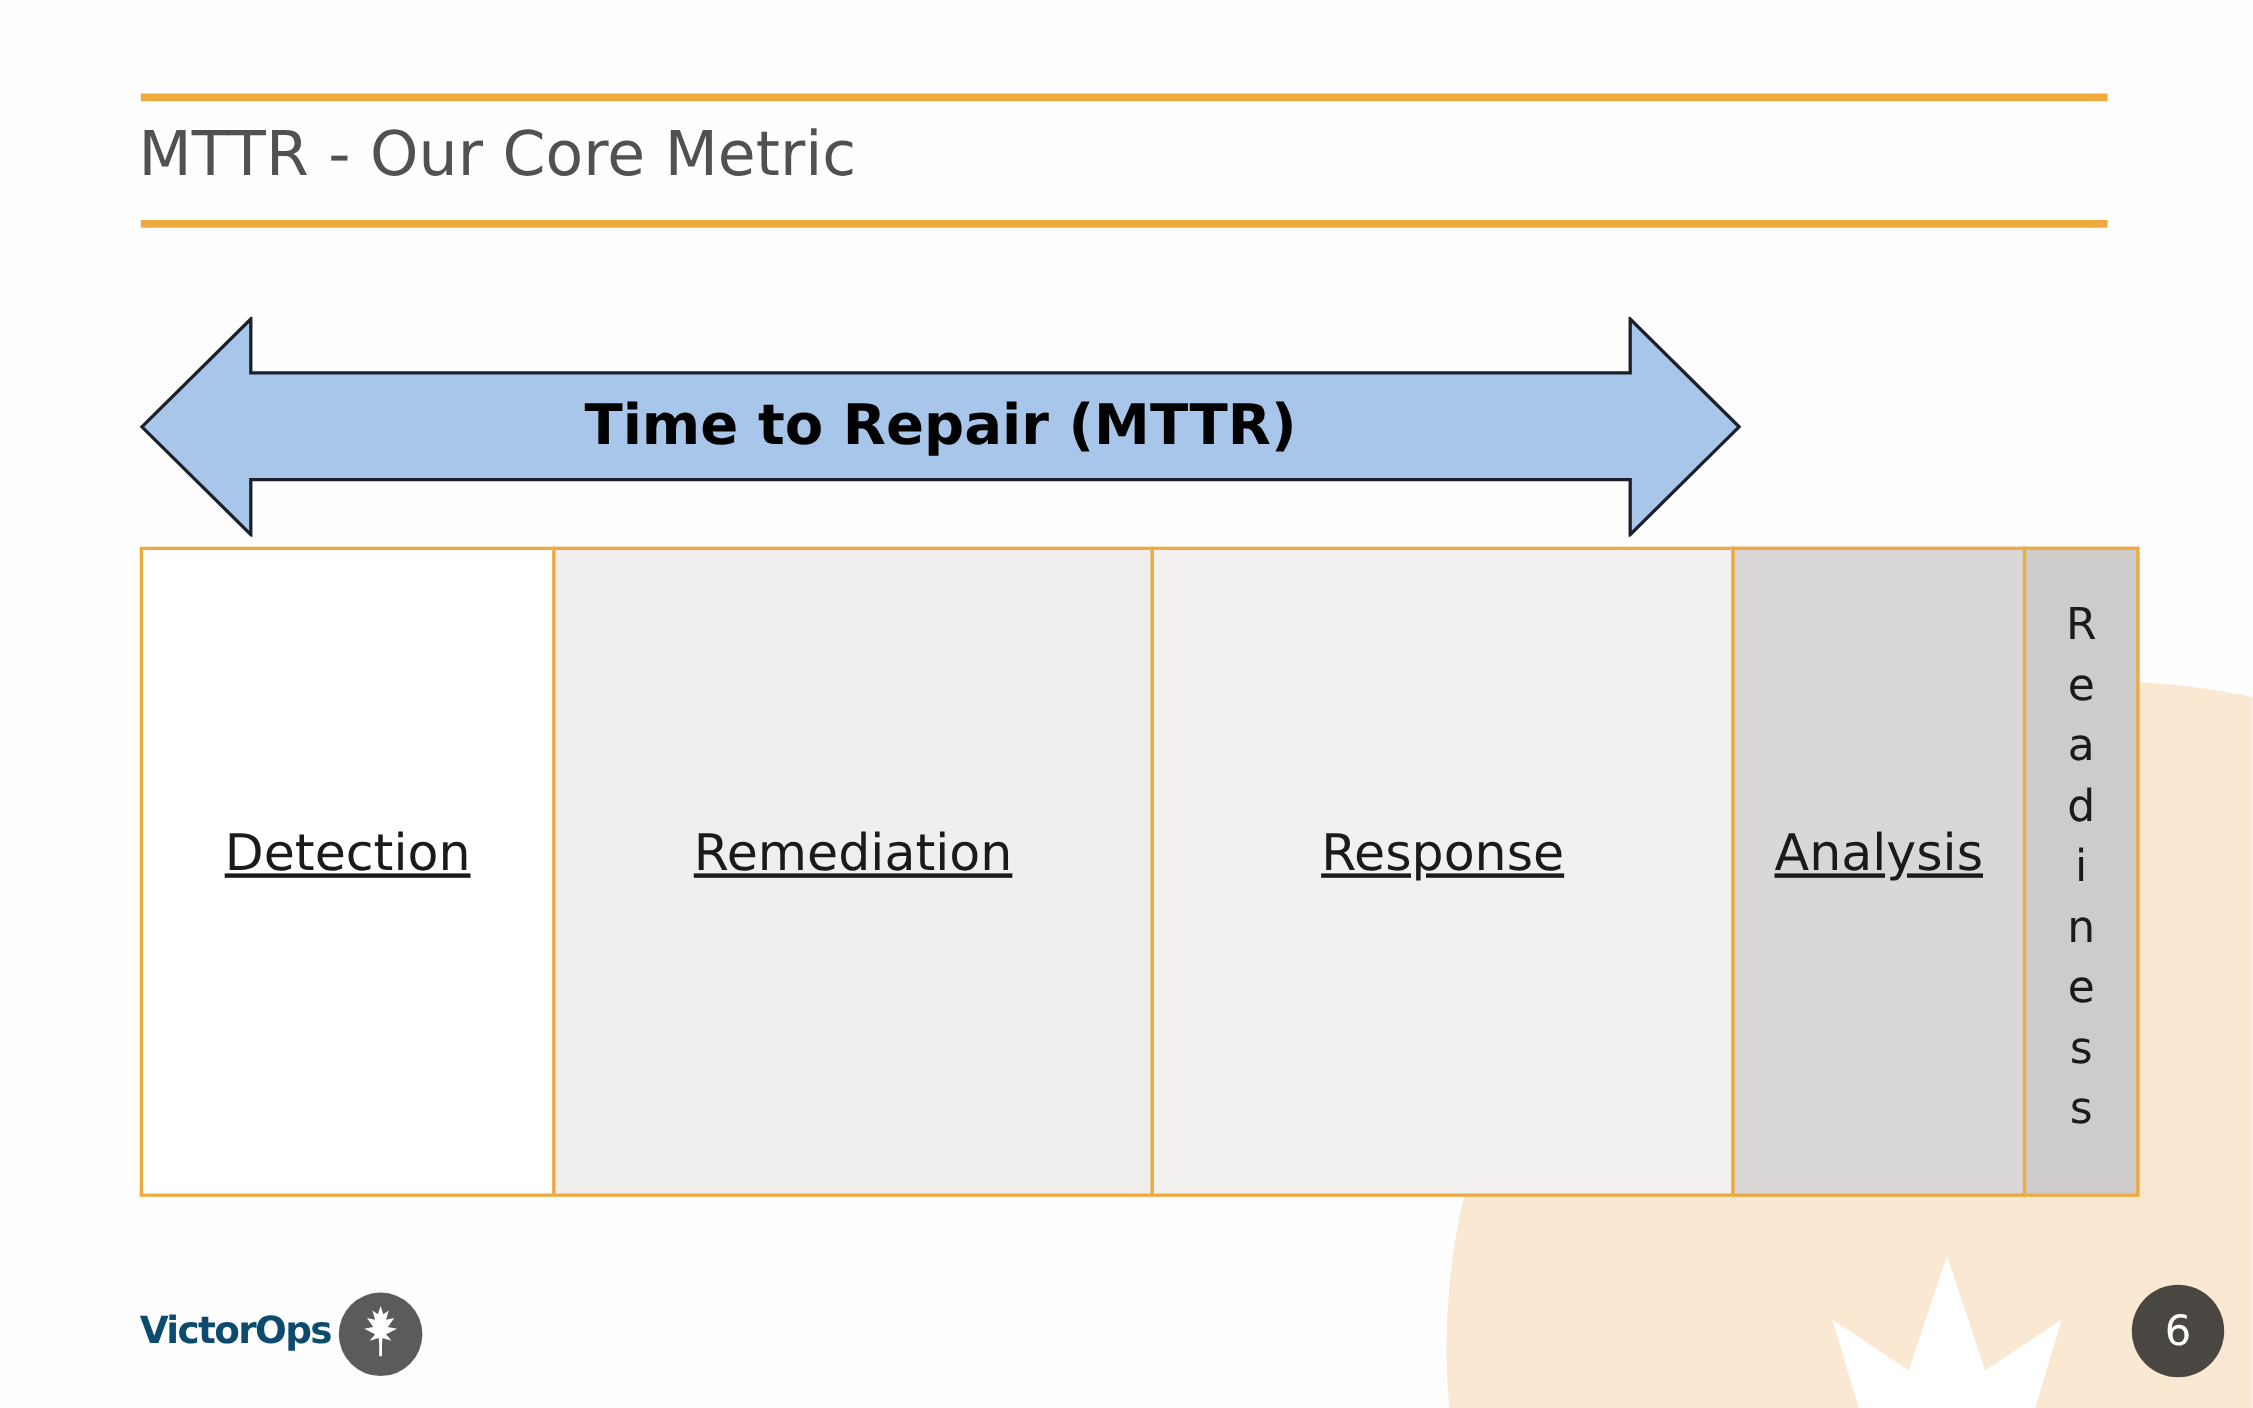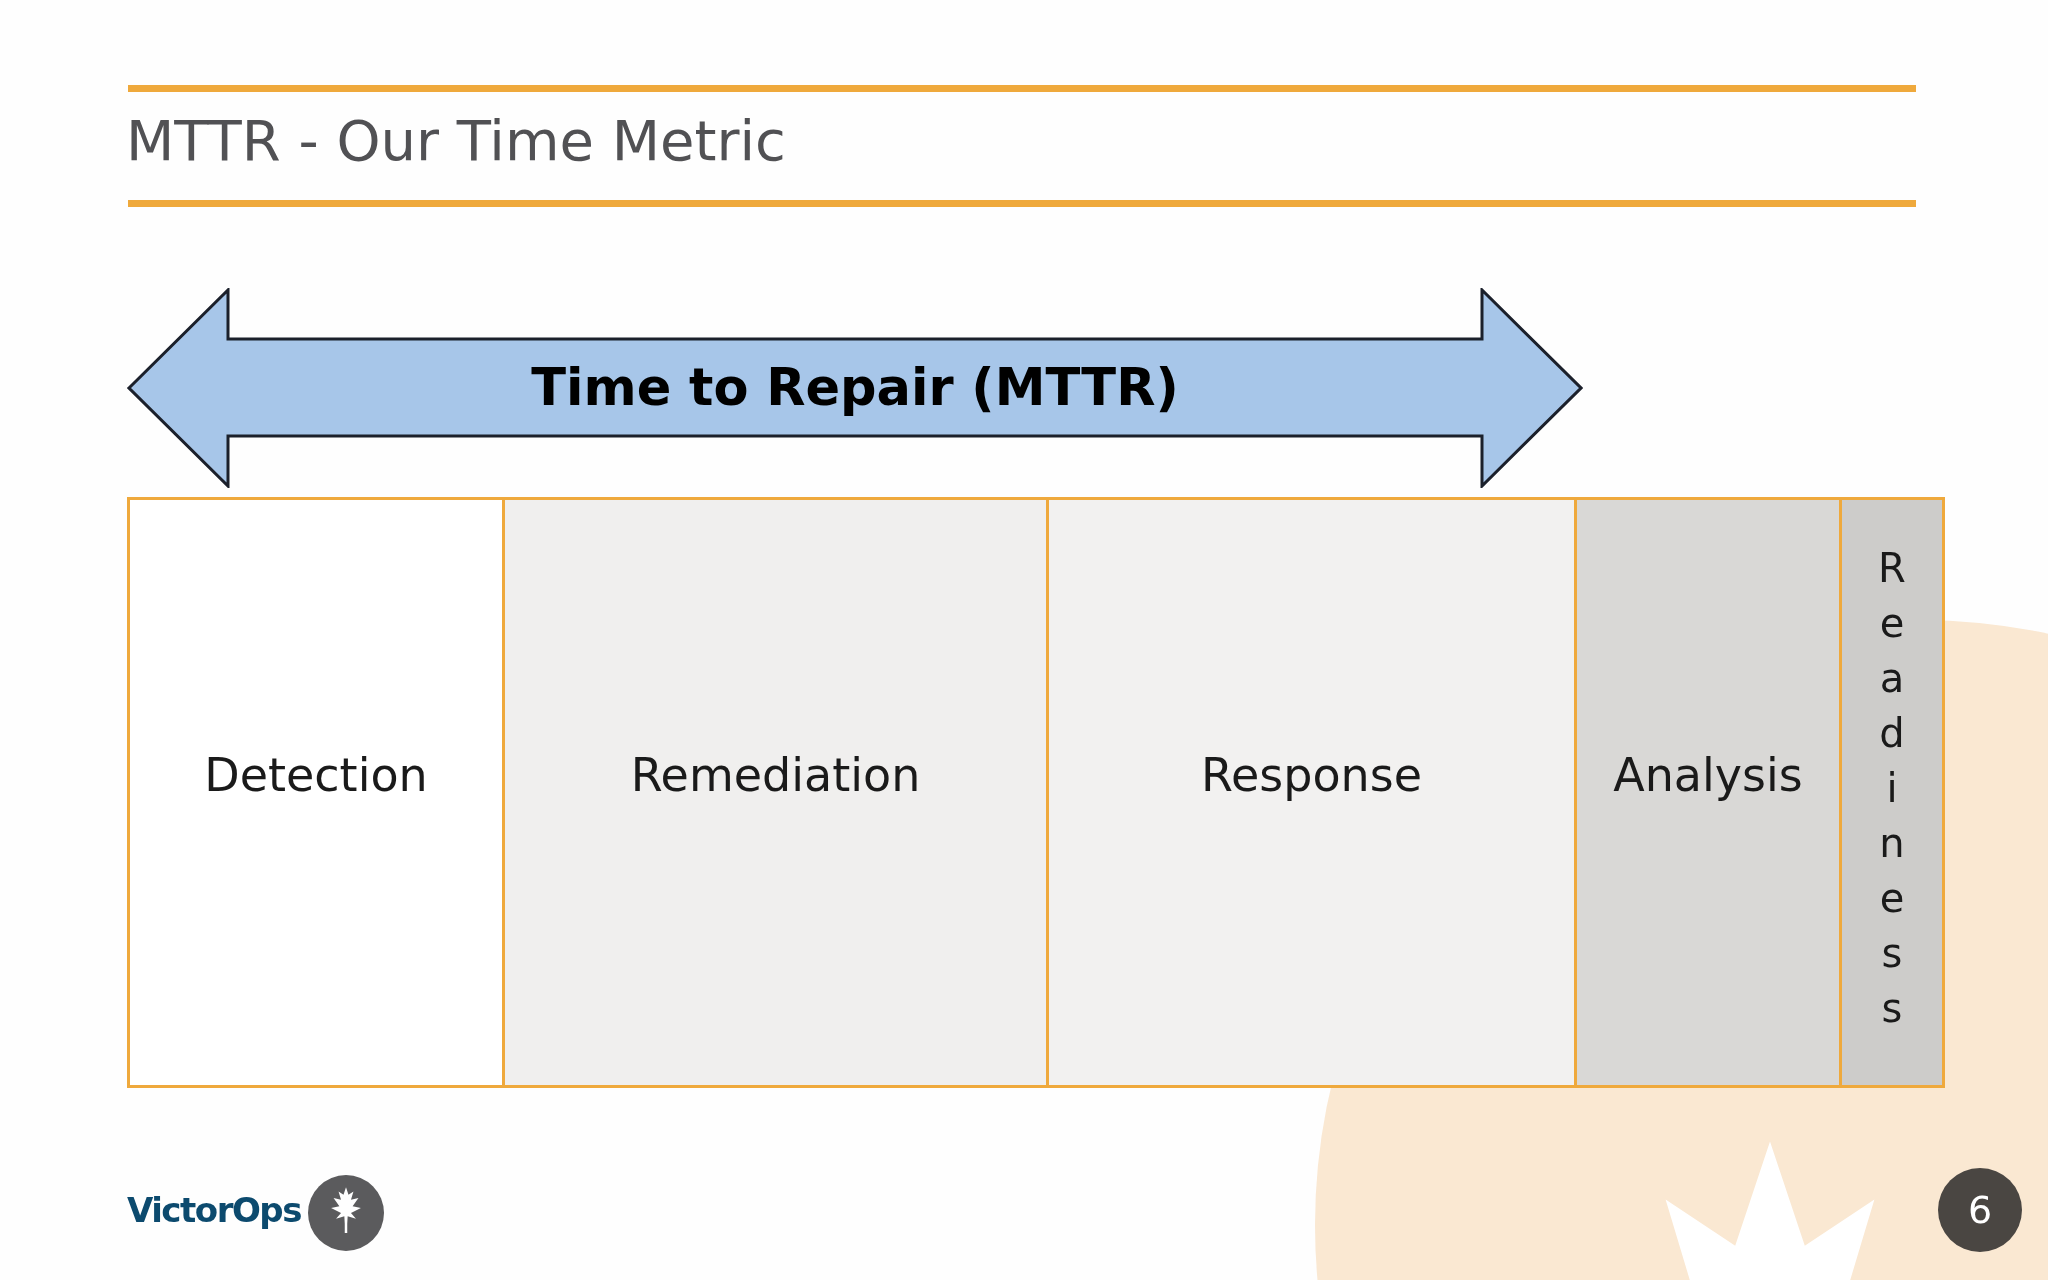--- a/index.html
+++ b/index.html
@@ -38,21 +38,21 @@
     position:absolute;left:127px;top:497px;height:591px;
     display:flex;
   }
   .phase-box{
     box-sizing:border-box;height:591px;
     border:3px solid #efa93c;
     display:flex;align-items:center;justify-content:center;
     font-size:46px;color:#1a1a1a;
   }
   .phase-box + .phase-box{margin-left:-3px;}
-  .phase-box.horiz{padding-bottom:36px;}
+  .phase-box.horiz{padding-bottom:36px;text-decoration:underline;}
   .w-detection{width:378px;}
   .w-response{width:531px;}
   .w-remediation{width:547px;}
   .w-analysis{width:268px;}
   .w-readiness{width:106px;}
   .vertical-label{
     writing-mode:vertical-lr;text-orientation:upright;
     font-size:40px;letter-spacing:9px;color:#1a1a1a;
   }
   
@@ -78,21 +78,21 @@
 
 <div class="slide">
 
   <div class="watermark-circle" style="background-color: rgb(250, 232, 210);"></div>
   <svg class="watermark-leaf" viewBox="0 0 100 140" preserveAspectRatio="none">
     <path fill="#ffffff" d="M50 8 L56 26 L68 18 L62 38 L80 34 L66 54 L86 58 L62 70 L74 84 L54 78
              L53 96 L53 118 L47 118 L47 96 L46 78 L26 84 L38 70 L14 58 L34 54 L20 34 L38 38 L32 18 L44 26 Z"></path>
   </svg>
 
   <div class="rule rule-top" style="background-color: rgb(239, 169, 60);"></div>
-  <div class="page-title" style="color: rgb(81, 81, 84);">MTTR - Our Time Metric</div>
+  <div class="page-title" style="color: rgb(81, 81, 84);">MTTR - Our Core Metric</div>
   <div class="rule rule-bottom" style="background-color: rgb(239, 169, 60);"></div>
 
   <svg class="arrow-svg" viewBox="0 0 1456 200">
     <polygon points="2,100 101,2 101,51 1355,51 1355,2 1454,100 1355,198 1355,148 101,148 101,198" stroke-width="3" stroke-linejoin="miter" stroke="#1b202b" fill="#a7c6e9"></polygon>
   </svg>
   <div class="arrow-label">Time to Repair (MTTR)</div>
 
   <div class="phase-row">
     <div class="phase-box horiz w-detection" style="background-color: rgb(255, 255, 255);">
       <span>Detection</span>

